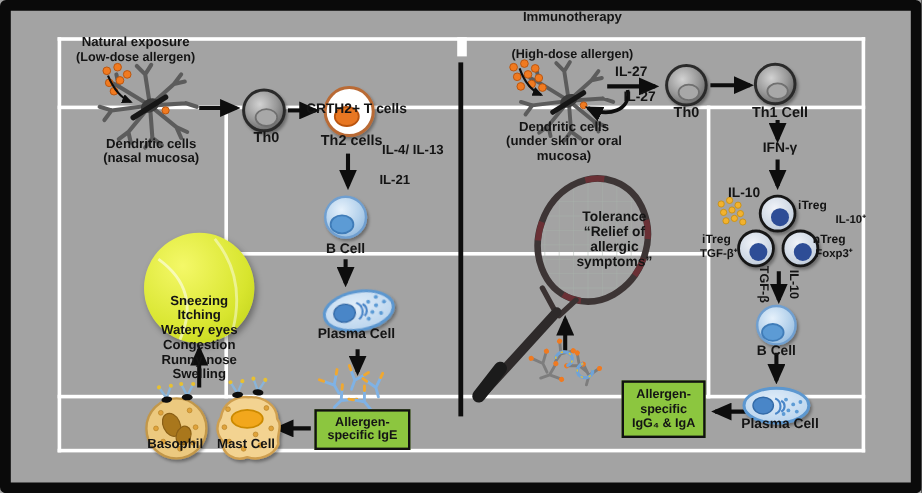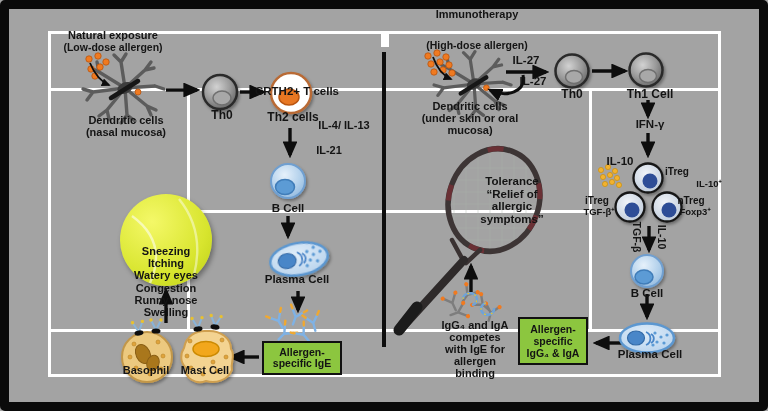--- a/index.html
+++ b/index.html
@@ -333,27 +333,20 @@
   <div class="t s105 rot" style="left:661px;top:237px;">IL-10</div>
   <div class="t s115" style="left:647px;top:293px;">B Cell</div>
   <div class="t s115" style="left:650px;top:354px;">Plasma Cell</div>
 
   <div class="box" style="left:518px;top:317px;width:66px;height:44px;font-size:10.5px;line-height:12px;">
     <div>Allergen-</div>
     <div>specific</div>
     <div>IgG₄ &amp; IgA</div>
   </div>
 
-  <div class="blk" style="left:425px;top:319px;width:100px;font-size:11px;line-height:12px;">
-    <div>IgG₄ and IgA</div>
-    <div>competes</div>
-    <div>with IgE for</div>
-    <div>allergen</div>
-    <div>binding</div>
-  </div>
 
   <div class="blk" style="left:446px;top:175px;width:100px;font-size:11.5px;line-height:12.5px;padding-left:16px;">
     <div>Tolerance</div>
     <div>“Relief of</div>
     <div>allergic</div>
     <div>symptoms”</div>
   </div>
 
   <div class="frame"></div>
 </div>

